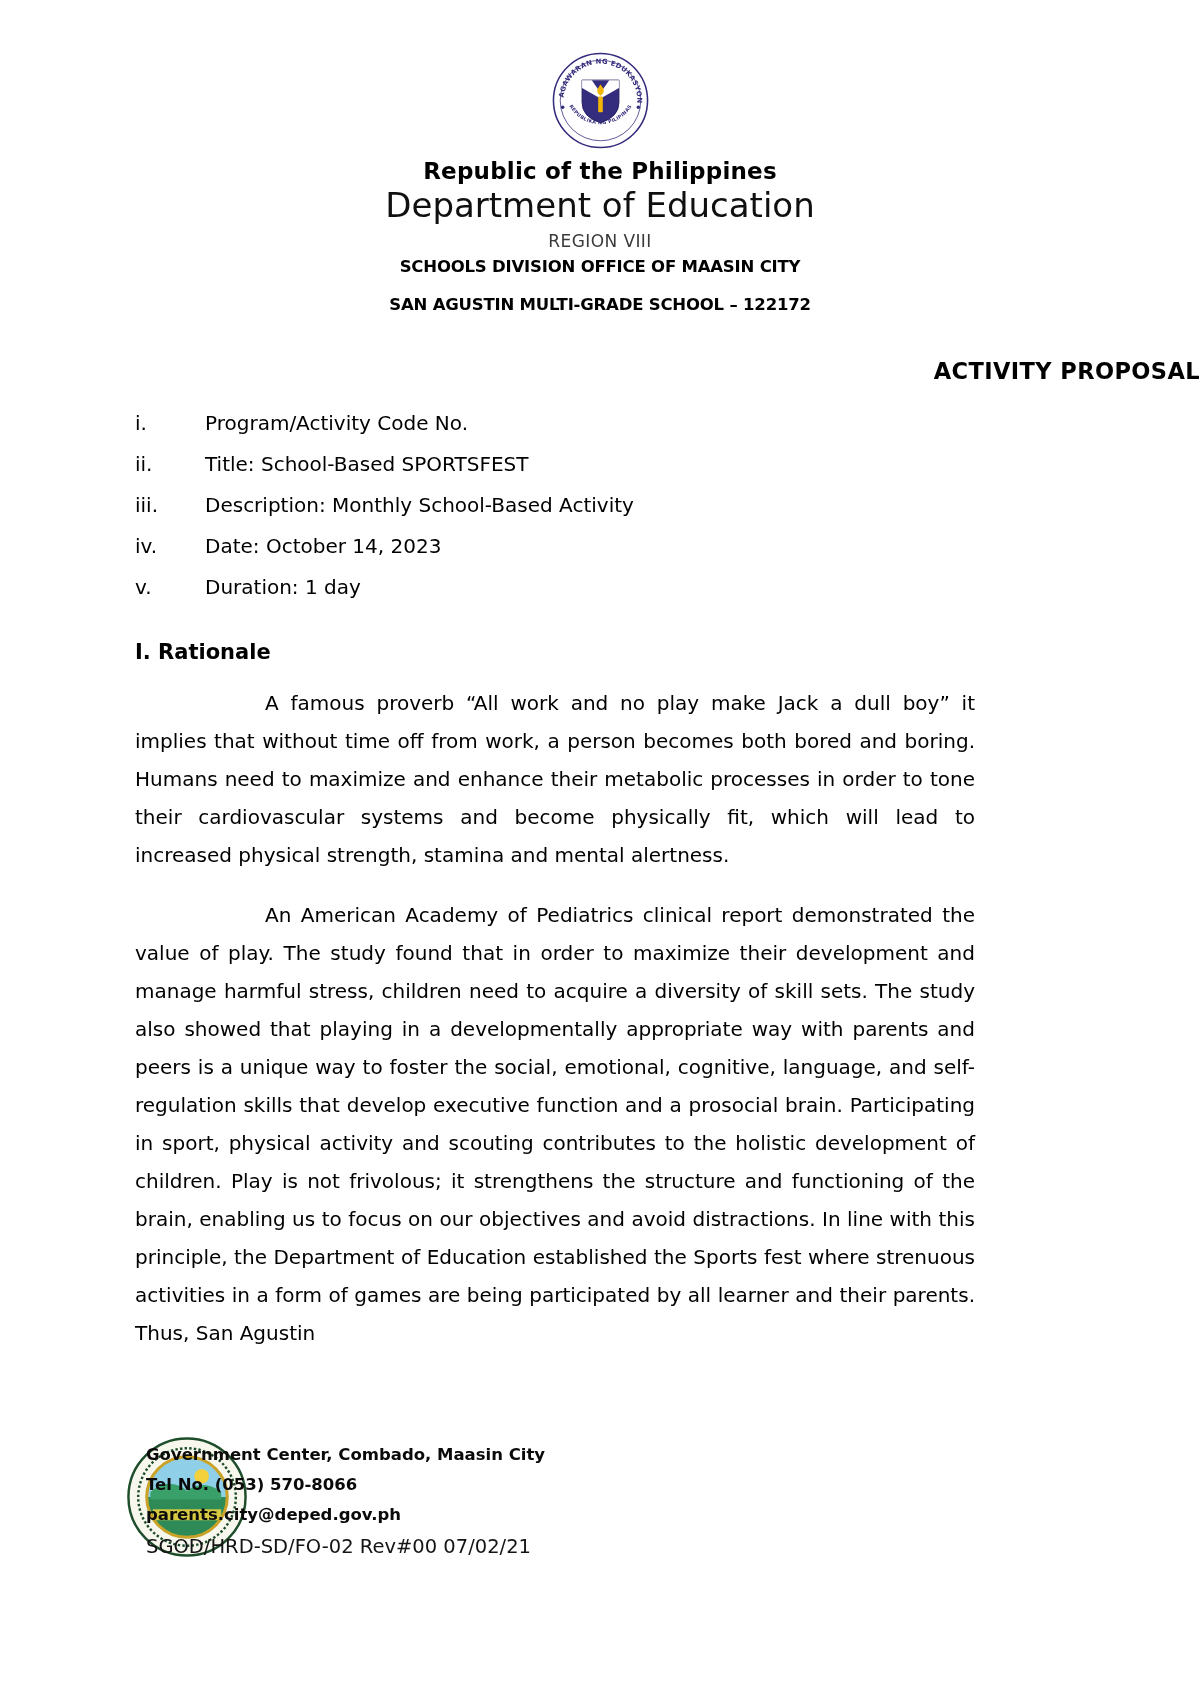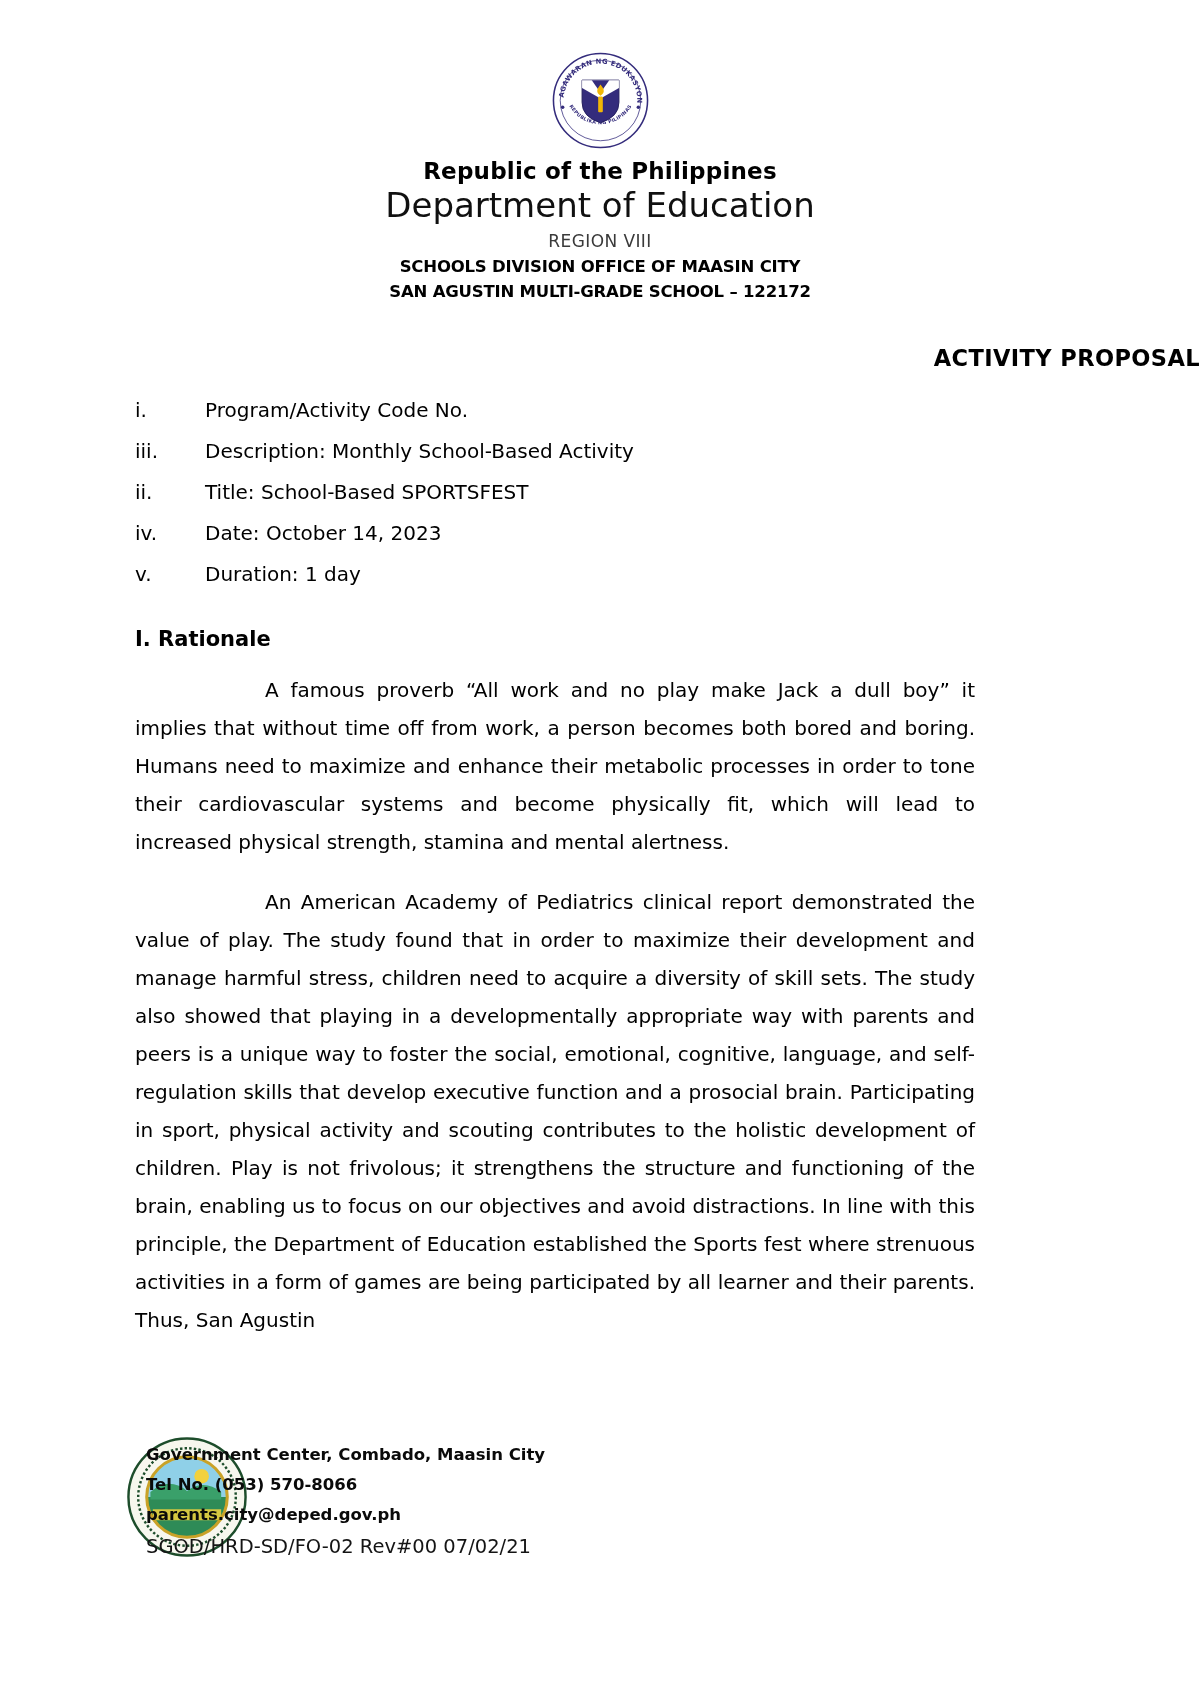--- a/index.html
+++ b/index.html
@@ -19,21 +19,21 @@
   }
 
   
   .doc-header { text-align: center; padding-top: 52px; }
   .deped-seal { width: 97px; height: 97px; display: block; margin: 0 auto; }
   .seal-arc { font-family: "DejaVu Sans", sans-serif; font-weight: bold; fill: #342c7c; }
   .republic { font-size: 23px; font-weight: bold; margin-top: 9px; letter-spacing: 0.2px; }
   .department { font-size: 34px; font-weight: 400; margin-top: 1px; color: #101010; }
   .region { font-size: 17px; margin-top: 6px; color: #3a3a3a; letter-spacing: 0.4px; }
   .division { font-size: 16.5px; font-weight: bold; margin-top: 6px; letter-spacing: -0.2px; }
-  .school { font-size: 16.5px; font-weight: bold; margin-top: 6px; letter-spacing: -0.2px; }
+  .school { font-size: 16.5px; font-weight: bold; margin-top: 19px; letter-spacing: -0.2px; }
 
   
   .doc-title { text-align: right; font-size: 22.5px; font-weight: bold; margin-top: 44px; letter-spacing: 0.4px; }
 
   
   .details { list-style: none; margin: 27px 0 0 135px; width: 840px; }
   .detail-row { display: flex; align-items: flex-start; font-size: 20px; height: 41px; }
   .detail-numeral { flex: 0 0 70px; width: 70px; }
   .detail-text { flex: 1; }
 
@@ -94,26 +94,26 @@
   </header>
 
   <h1 class="doc-title">ACTIVITY PROPOSAL</h1>
 
   <ol class="details">
     <li class="detail-row">
       <span class="detail-numeral">i.</span>
       <span class="detail-text">Program/Activity Code No.</span>
     </li>
     <li class="detail-row">
+      <span class="detail-numeral">ii.</span>
+      <span class="detail-text">Title: School-Based SPORTSFEST</span>
+    </li>
+    <li class="detail-row">
       <span class="detail-numeral">iii.</span>
       <span class="detail-text">Description: Monthly School-Based Activity</span>
-    </li>
-    <li class="detail-row">
-      <span class="detail-numeral">ii.</span>
-      <span class="detail-text">Title: School-Based SPORTSFEST</span>
     </li>
     <li class="detail-row">
       <span class="detail-numeral">iv.</span>
       <span class="detail-text">Date: October 14, 2023</span>
     </li>
     <li class="detail-row">
       <span class="detail-numeral">v.</span>
       <span class="detail-text">Duration: 1 day</span>
     </li>
   </ol>

